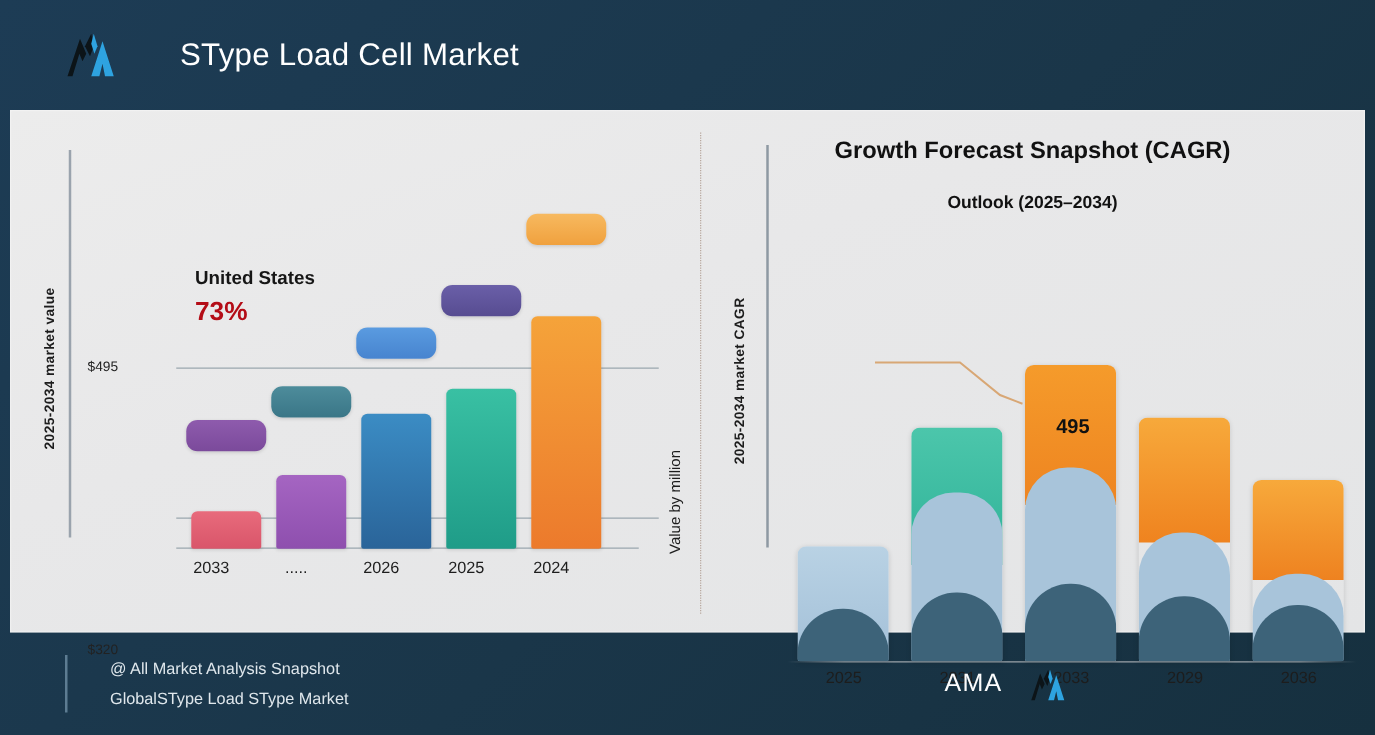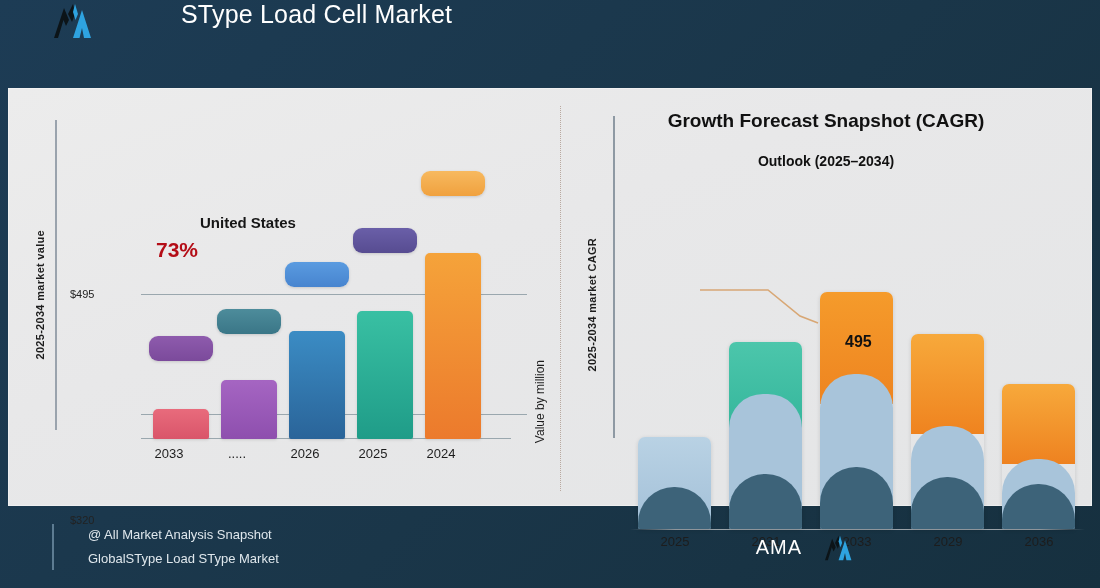--- a/index.html
+++ b/index.html
@@ -13,21 +13,21 @@
   .slide {
     position: relative;
     width: 1100px; height: 588px;
     background: linear-gradient(135deg, #1d3c55 0%, #1a3649 55%, #16303f 100%);
   }
 
   
   .header {
     position: absolute; left: 0; top: 0;
     width: 1100px; height: 88px;
-    display: flex;  gap: 37px;
+    display: flex; align-items: center;
   }
   .logo-mark { margin-left: 42px; width: 52px; height: 42px; }
   .header-title {
     margin-left: 50px;
     color: #ffffff;
     font-size: 25px;
     font-weight: 400;
     letter-spacing: 0.2px;
   }
 
@@ -84,21 +84,21 @@
     border-radius: 9px;
     box-shadow: 0 1px 3px rgba(0,0,0,0.15);
   }
   .xlabel-left {
     position: absolute; top: 358px;
     width: 70px; text-align: center;
     font-size: 13px; color: #1d1d1d;
   }
   .callout-country {
     position: absolute; left: 148px; top: 126px;
-    font-size: 15px; font-weight: bold; color: #161616; margin-left: 44px;
+    font-size: 15px; font-weight: bold; color: #161616;
   }
   .callout-pct {
     position: absolute; left: 148px; top: 150px;
     font-size: 21px; font-weight: bold; color: #b40d17;
   }
   .vlabel-right-left {
     position: absolute; left: 525px; top: 272px;
     writing-mode: vertical-rl; transform: rotate(180deg);
     font-size: 12px; color: #1d1d1d;
   }

